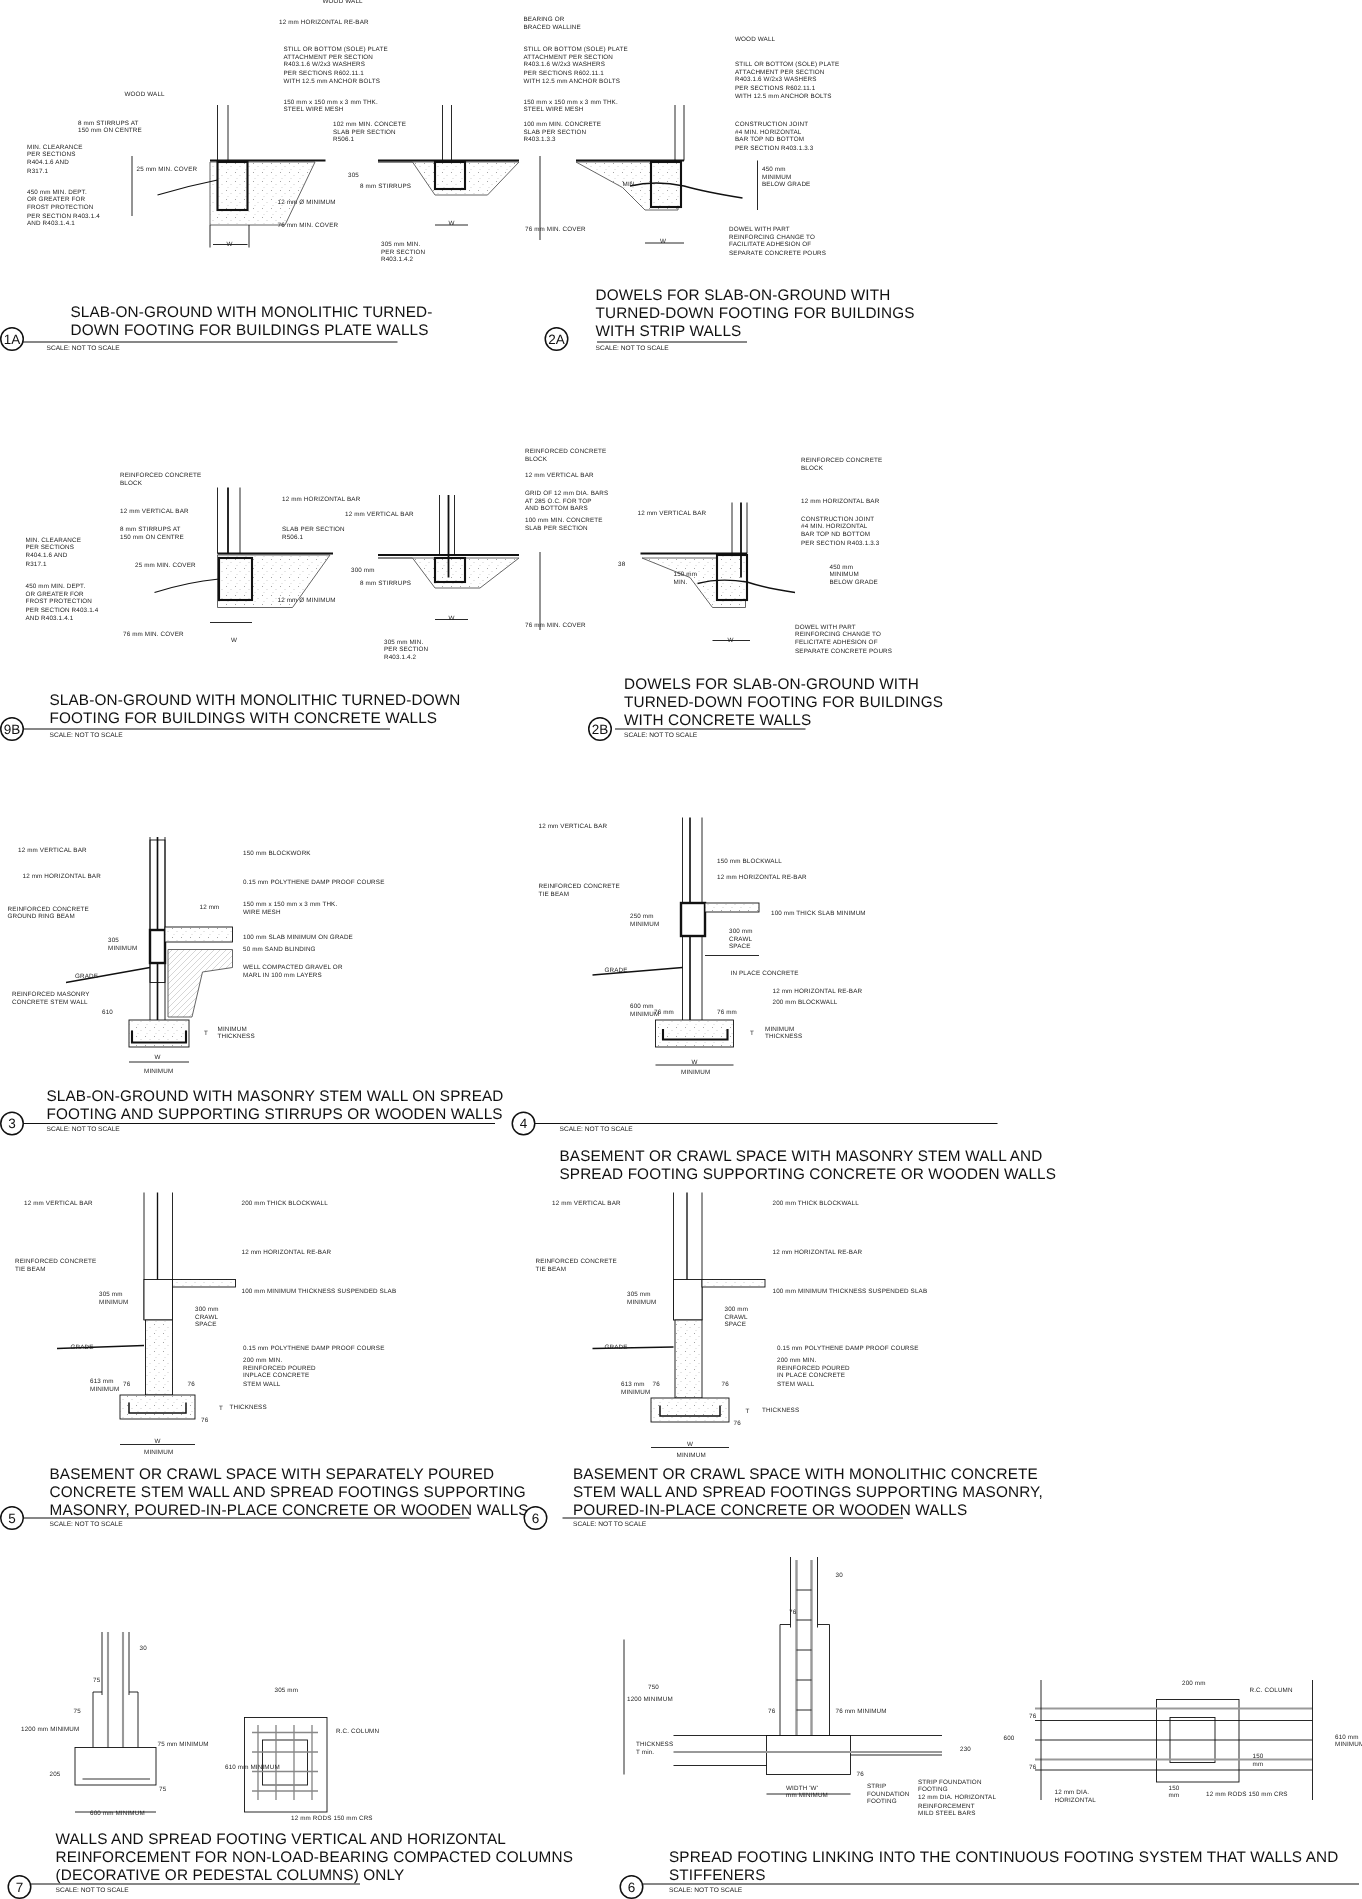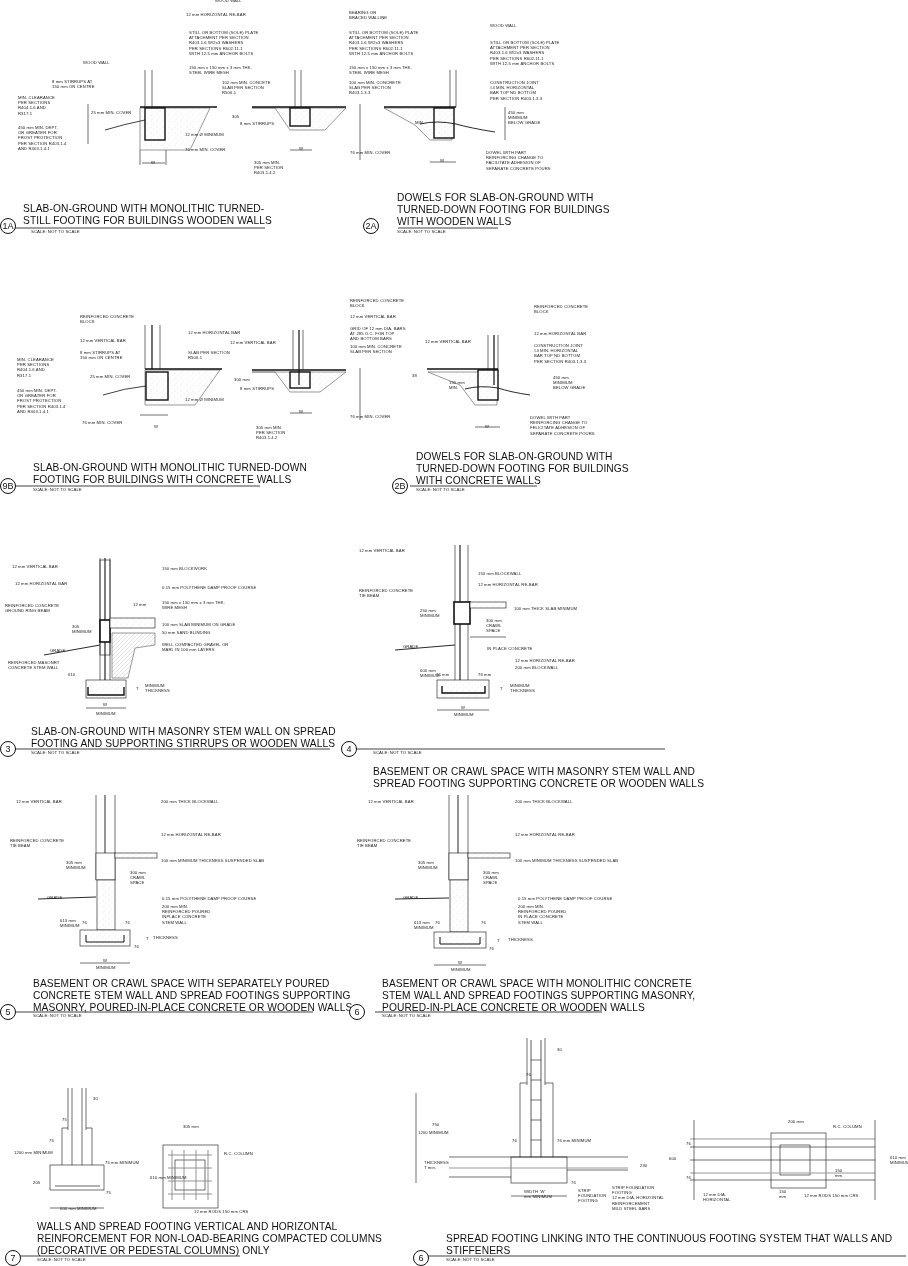--- a/index.html
+++ b/index.html
@@ -285,31 +285,31 @@
 <div class="lbl" style="left:508px;top:110px">450 mm
 MINIMUM
 BELOW GRADE</div>
 <div class="lbl" style="left:440px;top:158px">W</div>
 <div class="lbl" style="left:486px;top:150px">DOWEL WITH PART
 REINFORCING CHANGE TO
 FACILITATE ADHESION OF
 SEPARATE CONCRETE POURS</div>
 
 <div class="tag" style="left:0px;top:218px">1A</div>
-<div class="title" style="left:23px;top:203px">
+<div class="title" style="left:47px;top:203px">
   <span class="title-line">SLAB-ON-GROUND WITH MONOLITHIC TURNED-</span>
-  <span class="title-line">STILL FOOTING FOR BUILDINGS WOODEN WALLS</span>
+  <span class="title-line">DOWN FOOTING FOR BUILDINGS PLATE WALLS</span>
 </div>
 <div class="scale" style="left:31px;top:229px">SCALE: NOT TO SCALE</div>
 
 <div class="tag" style="left:363px;top:218px">2A</div>
 <div class="title" style="left:397px;top:192px">
   <span class="title-line">DOWELS FOR SLAB-ON-GROUND WITH</span>
   <span class="title-line">TURNED-DOWN FOOTING FOR BUILDINGS</span>
-  <span class="title-line">WITH WOODEN WALLS</span>
+  <span class="title-line">WITH STRIP WALLS</span>
 </div>
 <div class="scale" style="left:397px;top:229px">SCALE: NOT TO SCALE</div>
 
 <div class="lbl" style="left:80px;top:314px">REINFORCED CONCRETE
 BLOCK</div>
 <div class="lbl" style="left:188px;top:330px">12 mm HORIZONTAL BAR</div>
 <div class="lbl" style="left:80px;top:338px">12 mm VERTICAL BAR</div>
 <div class="lbl" style="left:80px;top:350px">8 mm STIRRUPS AT
 150 mm ON CENTRE</div>
 <div class="lbl" style="left:188px;top:350px">SLAB PER SECTION

